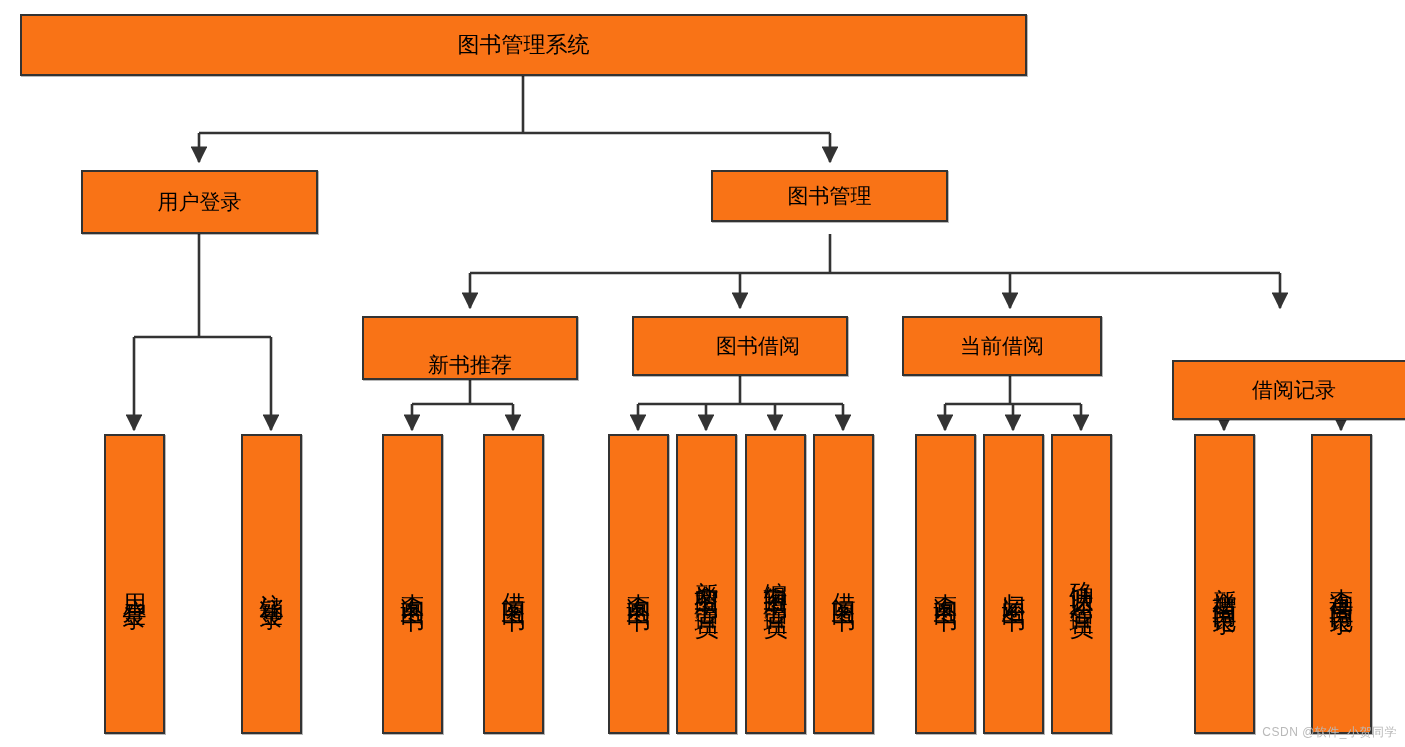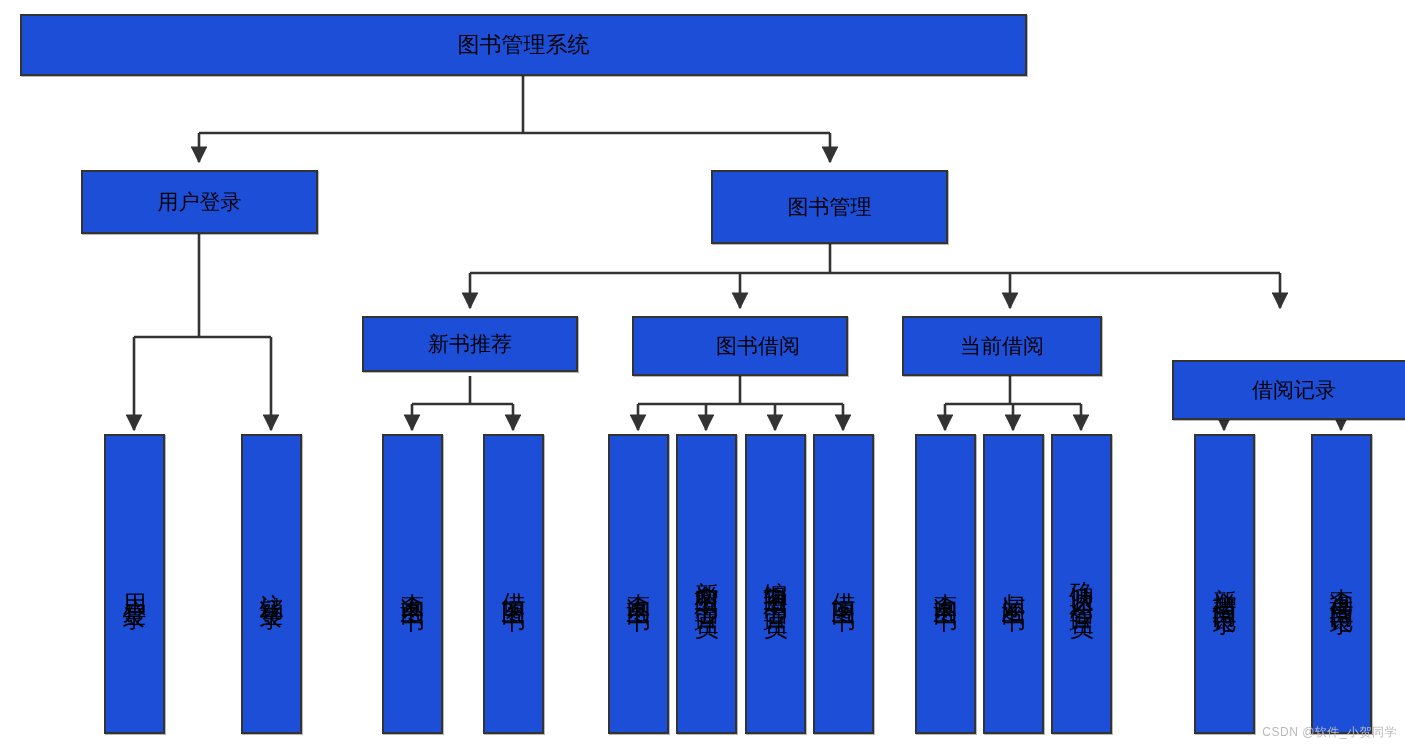--- a/index.html
+++ b/index.html
@@ -22,21 +22,21 @@
     position: absolute;
     left: 0;
     top: 0;
     width: 1405px;
     height: 747px;
     pointer-events: none;
   }
   .node {
     position: absolute;
     box-sizing: border-box;
-    background: #1d4ed8;
+    background: #f97316;
     border: 2px solid #333333;
     box-shadow: 1px 1px 0 rgba(0,0,0,0.28);
     display: flex;
     align-items: center;
     justify-content: center;
     color: #000000;
   }
   .node .lbl {
     display: block;
     text-align: center;
@@ -130,25 +130,25 @@
     </g>
   </svg>
 
   <div class="node h root" style="left:20px; top:14px; width:1007px; height:62px;">
     <span class="lbl">图书管理系统</span>
   </div>
 
   <div class="node h" style="left:81px; top:170px; width:237px; height:64px;">
     <span class="lbl">用户登录</span>
   </div>
-  <div class="node h" style="left:711px; top:170px; width:237px; height:74px;">
+  <div class="node h" style="left:711px; top:170px; width:237px; height:52px;">
     <span class="lbl">图书管理</span>
   </div>
 
-  <div class="node h" style="left:362px; top:316px; width:216px; height:56px;">
+  <div class="node h" style="left:362px; top:316px; width:216px; height:64px;align-items:flex-end;">
     <span class="lbl">新书推荐</span>
   </div>
   <div class="node h" style="left:632px; top:316px; width:216px; height:60px;padding-left:36px;">
     <span class="lbl">图书借阅</span>
   </div>
   <div class="node h" style="left:902px; top:316px; width:200px; height:60px;align-items:center;">
     <span class="lbl">当前借阅</span>
   </div>
   <div class="node h" style="left:1172px; top:316px; width:244px; height:60px;margin-top:44px;">
     <span class="lbl">借阅记录</span>

